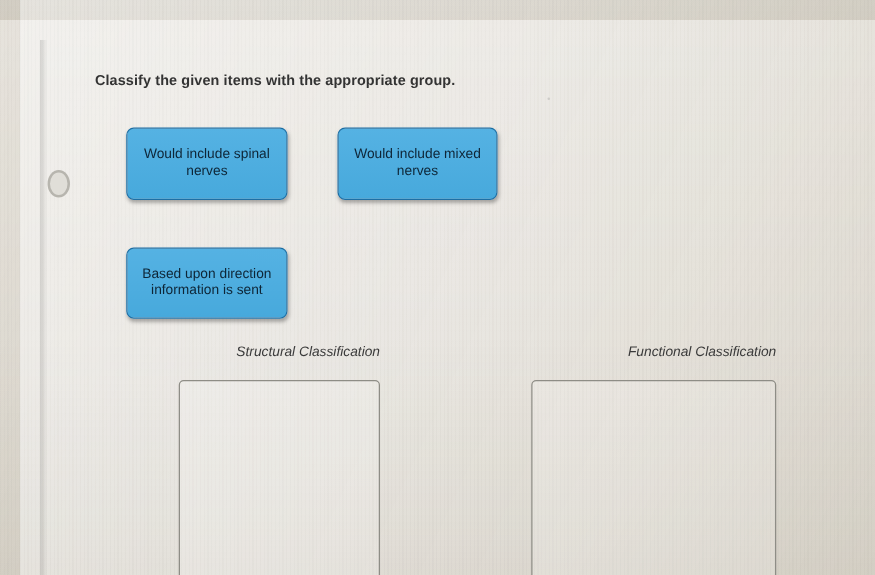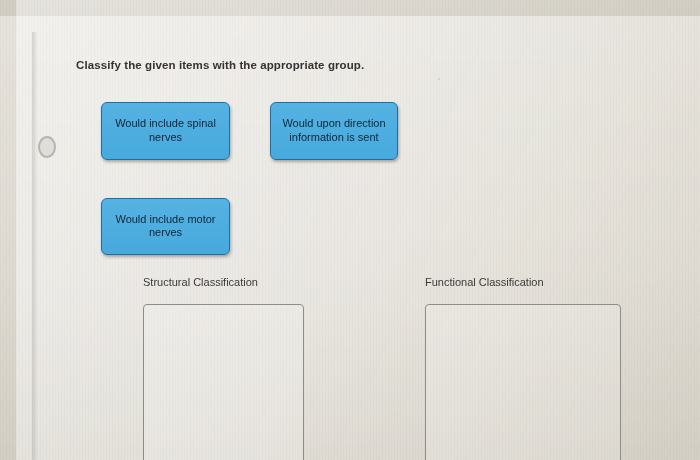--- a/index.html
+++ b/index.html
@@ -43,23 +43,24 @@
     font-size:11px; font-weight:500; color:#0e2536;
     line-height:1.25;
     white-space:pre-line;
     cursor:pointer;
   }
 
   .bin { position:absolute; }
   .bin-structural { left:79px; top:212px; width:193px; }
   .bin-functional { left:361px; top:212px; width:228px; }
   .bin-label {
-    text-align:left;
+    text-align:right;
     font-size:11px; font-weight:500; color:#3a3a3a;
     margin-bottom:3px;
+    font-style:italic;
   }
   .bin-box {
     height:187px;
     border:1px solid #8e8d86;
     border-radius:4px;
     background:rgba(255,255,255,0.18);
   }
 
   .edge-tab {
     position:absolute; left:-10px; top:88px;
@@ -79,23 +80,23 @@
   .dust { position:absolute; width:2px; height:2px; border-radius:50%;
     background:rgba(80,80,80,0.18); pointer-events:none; }
 </style>
 </head>
 <body>
 
 <div class="question-title">Classify the given items with the appropriate group.</div>
 
 <div class="chip-grid">
   <div class="chip">Would include spinal nerves</div>
-  <div class="chip">Would upon direction
+  <div class="chip">Would include mixed nerves</div>
+  <div class="chip">Based upon direction
 information is sent</div>
-  <div class="chip">Would include motor nerves</div>
 </div>
 
 <div class="bin bin-structural">
   <div class="bin-label">Structural Classification</div>
   <div class="bin-box"></div>
 </div>
 
 <div class="bin bin-functional">
   <div class="bin-label">Functional Classification</div>
   <div class="bin-box"></div>

